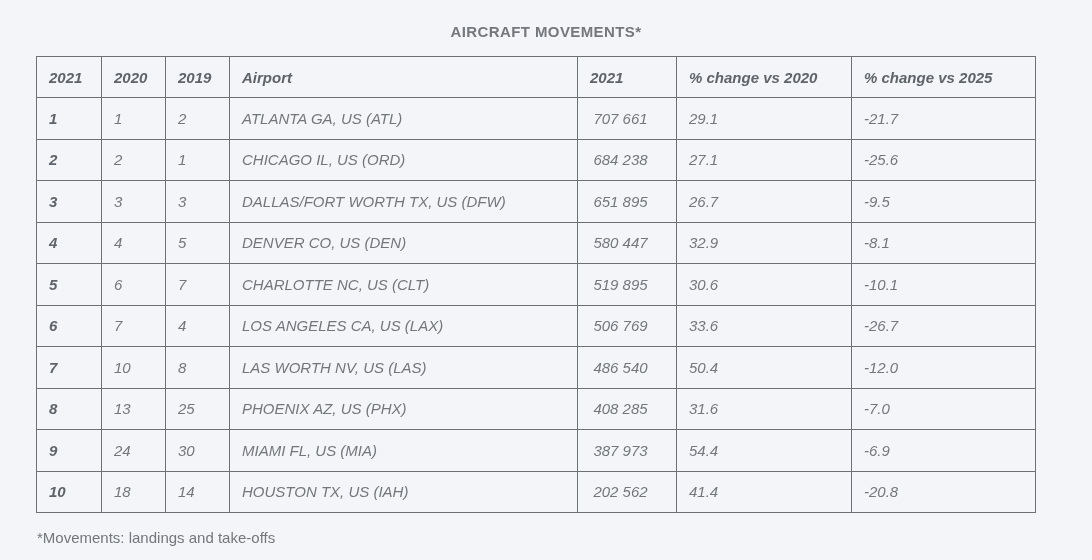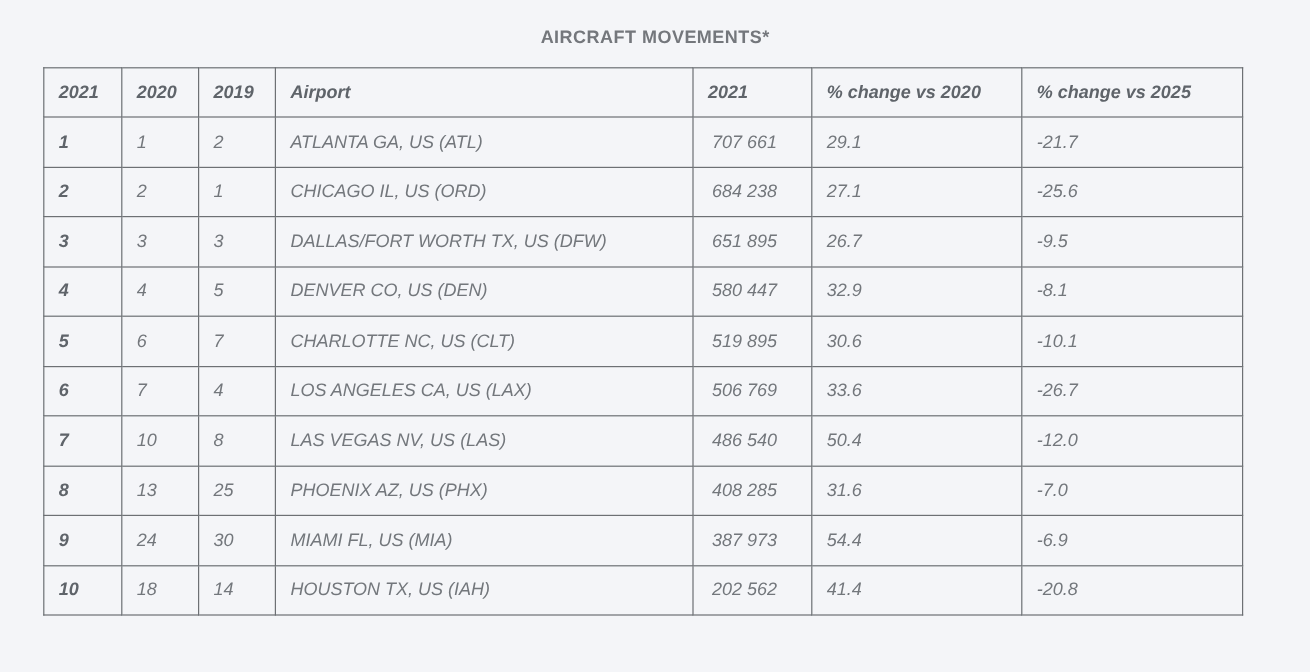--- a/index.html
+++ b/index.html
@@ -147,21 +147,21 @@
           <td>4</td>
           <td>LOS ANGELES CA, US (LAX)</td>
           <td>506 769</td>
           <td>33.6</td>
           <td>-26.7</td>
         </tr>
         <tr>
           <td>7</td>
           <td>10</td>
           <td>8</td>
-          <td>LAS VEGAS NV, US (LAS)</td>
+          <td>LAS WORTH NV, US (LAS)</td>
           <td>486 540</td>
           <td>50.4</td>
           <td>-12.0</td>
         </tr>
         <tr>
           <td>8</td>
           <td>13</td>
           <td>25</td>
           <td>PHOENIX AZ, US (PHX)</td>
           <td>408 285</td>
@@ -182,14 +182,15 @@
           <td>18</td>
           <td>14</td>
           <td>HOUSTON TX, US (IAH)</td>
           <td>202 562</td>
           <td>41.4</td>
           <td>-20.8</td>
         </tr>
       </tbody>
   </table>
 
+  <div class="footnote">*Movements: landings and take-offs</div>
 
 </div>
 
 </body></html>

